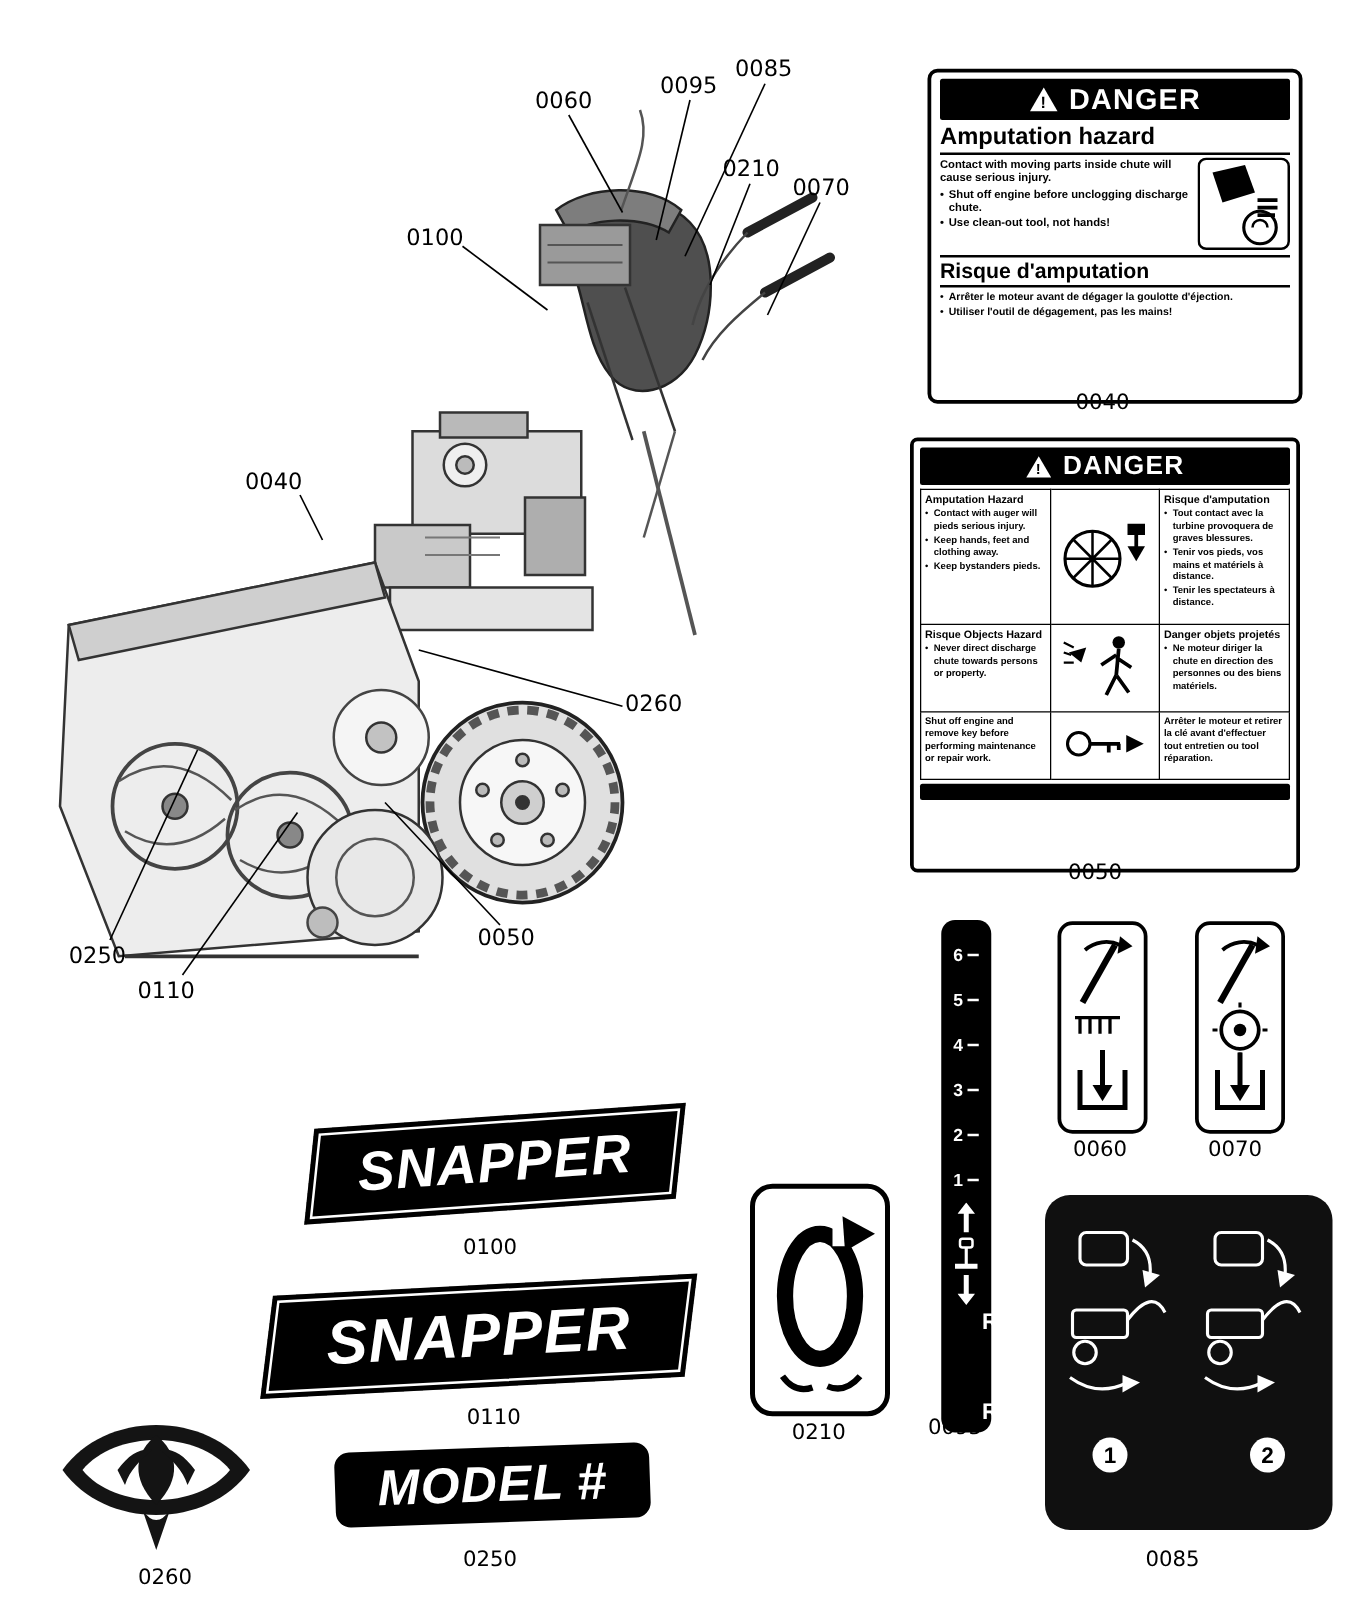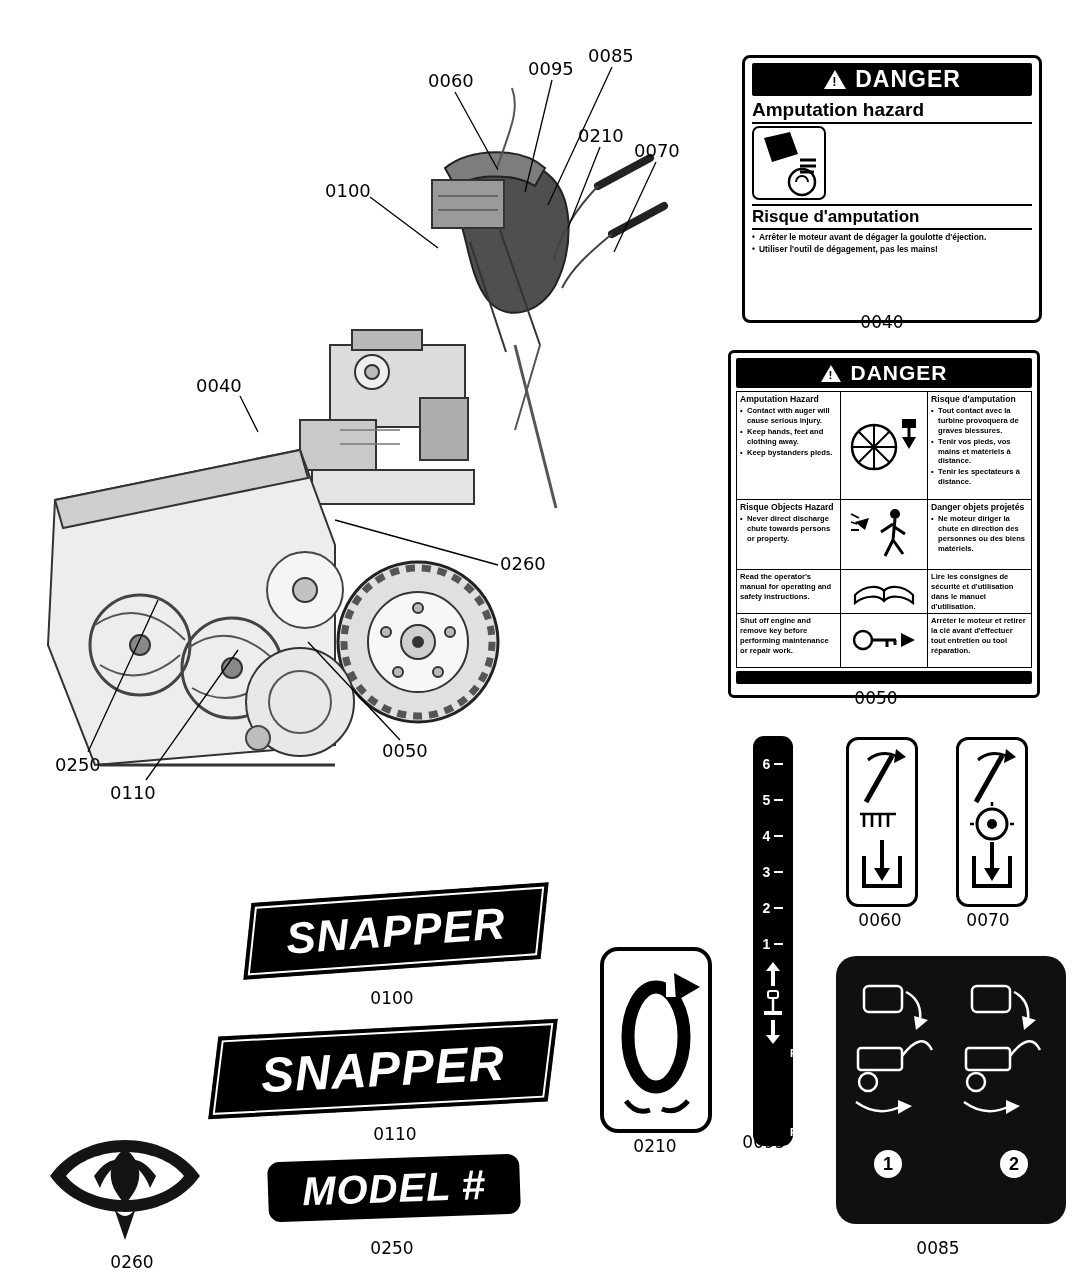--- a/index.html
+++ b/index.html
@@ -34,21 +34,21 @@
   table.d50 td{border:1.5px solid #000;padding:2px 3px;font-size:7.6px;font-weight:bold;line-height:1.3;vertical-align:top;}
   table.d50 td.pic{text-align:center;vertical-align:middle;}
   .d50t{font-size:8.6px;font-weight:bold;margin-bottom:1px;}
   .d50foot{margin-top:3px;height:13px;background:#000;border-radius:2px;}
 
   
   .decal95{position:absolute;left:753px;top:736px;width:40px;height:392px;background:#000;border-radius:11px;z-index:5;
            display:flex;flex-direction:column;align-items:center;padding:10px 0 8px;color:#fff;}
   .d95row{display:flex;align-items:center;gap:4px;height:36px;font-size:14px;font-weight:bold;}
   .d95dash{display:inline-block;width:9px;height:2.5px;background:#fff;}
-  .d95r{font-size:11px;font-weight:bold;line-height:1;margin-top:4px;margin-left:48px;}
+  .d95r{font-size:18px;font-weight:bold;line-height:1;margin-top:4px;margin-left:48px;}
   .d95gap{flex:1;}
 
   
   .decalSm{position:absolute;width:66px;height:164px;background:#fff;border:3.5px solid #000;border-radius:12px;z-index:5;
            display:flex;align-items:center;justify-content:center;}
 
   
   .decal210{position:absolute;left:600px;top:947px;width:104px;height:178px;background:#fff;border:4px solid #000;
             border-radius:18px;z-index:5;display:flex;align-items:center;justify-content:center;}
 
@@ -163,20 +163,25 @@
   <div class="decal40">
     <div class="danger-bar">
       <svg width="24" height="21" viewBox="0 0 24 21">
         <polygon points="12,1 23,20 1,20" fill="#fff"></polygon>
         <text x="12" y="17" text-anchor="middle" font-size="13" font-weight="bold" fill="#000">!</text>
       </svg>
       <span>DANGER</span>
     </div>
     <div class="d40title">Amputation hazard</div>
     <div class="d40row">
+      <div class="d40txt">
+        <div>Contact with moving parts inside chute will cause serious injury.</div>
+        <div class="bullet">Shut off engine before unclogging discharge chute.</div>
+        <div class="bullet">Use clean-out tool, not hands!</div>
+      </div>
       <svg width="74" height="74" viewBox="0 0 74 74">
         <rect x="1" y="1" width="72" height="72" rx="6" fill="none" stroke="#000" stroke-width="2"></rect>
         <polygon points="12,12 38,6 46,28 20,36" fill="#000"></polygon>
         <path d="M48,34 h16 M48,40 h16 M48,46 h14" stroke="#000" stroke-width="3"></path>
         <circle cx="50" cy="56" r="13" fill="none" stroke="#000" stroke-width="2.5"></circle>
         <path d="M44,56 a6,6 0 0 1 12,0" fill="none" stroke="#000" stroke-width="2"></path>
       </svg>
     </div>
     <div class="d40fr">
       <div class="d40frtitle">Risque d'amputation</div>
@@ -199,21 +204,21 @@
     <table class="d50">
       <colgroup>
           <col style="width:100px">
           <col style="width:84px">
           <col style="width:100px">
         </colgroup>
       <tbody>
           <tr style="height:108px;">
         <td>
           <div class="d50t">Amputation Hazard</div>
-          <div class="bullet">Contact with auger will cause serious injury.</div>
+          <div class="bullet">Contact with auger will pieds serious injury.</div>
           <div class="bullet">Keep hands, feet and clothing away.</div>
           <div class="bullet">Keep bystanders pieds.</div>
         </td>
         <td class="pic">
           <svg width="76" height="70" viewBox="0 0 76 70">
             <circle cx="28" cy="38" r="22" fill="none" stroke="#000" stroke-width="2.5"></circle>
             <path d="M28,16 v44 M6,38 h44 M13,23 l30,30 M13,53 l30,-30" stroke="#000" stroke-width="2"></path>
             <rect x="56" y="10" width="14" height="9" fill="#000"></rect>
             <path d="M63,19 v10" stroke="#000" stroke-width="3"></path>
             <polygon points="56,28 70,28 63,40" fill="#000"></polygon>
@@ -236,34 +241,20 @@
             <circle cx="46" cy="10" r="5" fill="#000"></circle>
             <path d="M46,15 L44,36 M44,20 L32,28 M44,22 L56,30 M44,36 L36,52 M44,36 L54,50" stroke="#000" stroke-width="3"></path>
             <polygon points="6,18 20,14 16,26" fill="#000"></polygon>
             <path d="M2,10 l8,4 M2,18 l6,2 M2,26 l8,0" stroke="#000" stroke-width="1.8"></path>
           </svg>
         </td>
         <td>
           <div class="d50t">Danger objets projetés</div>
           <div class="bullet">Ne moteur diriger la chute en direction des personnes ou des biens matériels.</div>
         </td>
-      </tr>
-      <tr style="height:44px;">
-        <td>
-              <div>Read the operator's manual for operating and safety instructions.</div>
-            </td>
-        <td class="pic">
-          <svg width="66" height="34" viewBox="0 0 66 34">
-            <path d="M4,22 C14,12 28,12 33,18 C38,12 52,12 62,22 L62,30 C52,22 38,22 33,28 C28,22 14,22 4,30 Z" fill="none" stroke="#000" stroke-width="2.2"></path>
-            <line x1="33" y1="18" x2="33" y2="28" stroke="#000" stroke-width="2"></line>
-          </svg>
-        </td>
-        <td>
-              <div>Lire les consignes de sécurité et d'utilisation dans le manuel d'utilisation.</div>
-            </td>
       </tr>
       <tr style="height:54px;">
         <td>
               <div>Shut off engine and remove key before performing maintenance or repair work.</div>
             </td>
         <td class="pic">
           <svg width="70" height="40" viewBox="0 0 70 40">
             <circle cx="14" cy="20" r="9" fill="none" stroke="#000" stroke-width="2.5"></circle>
             <path d="M23,20 h24 M38,20 v7 M46,20 v5" stroke="#000" stroke-width="3"></path>
             <polygon points="52,13 66,20 52,27" fill="#000"></polygon>

